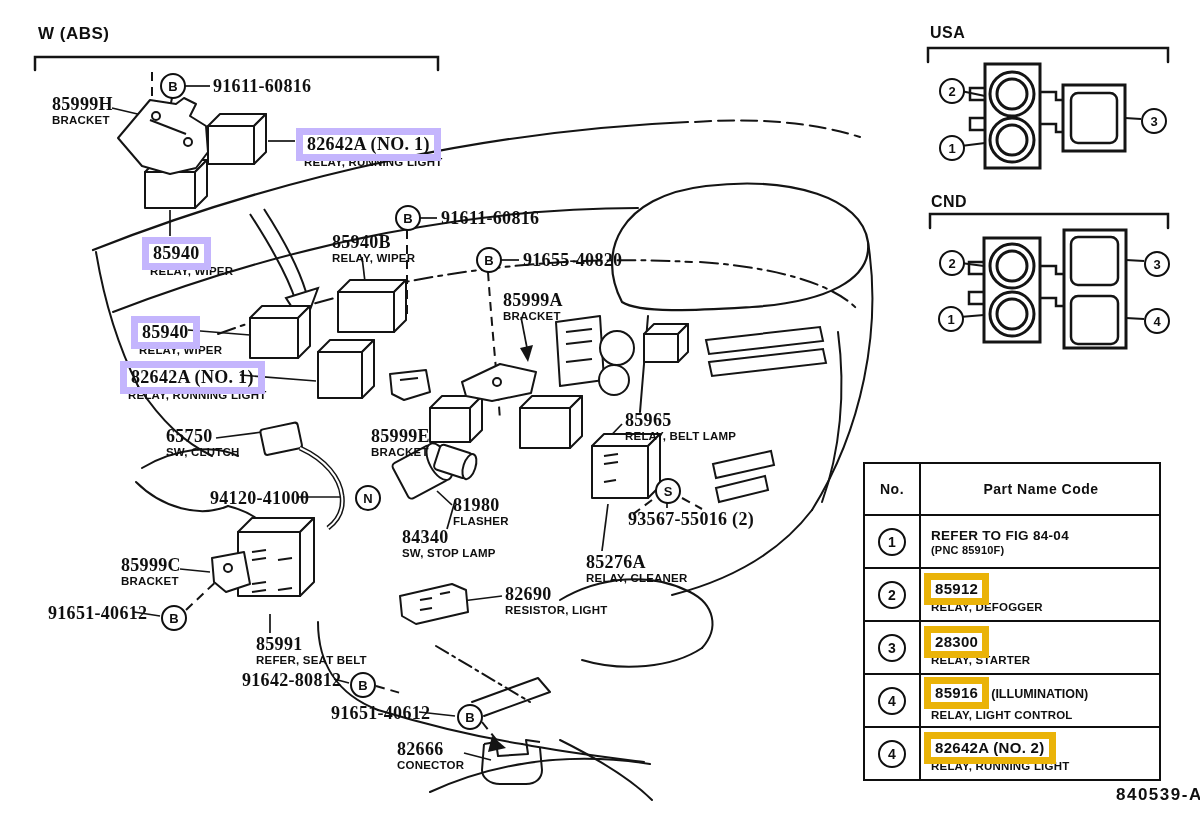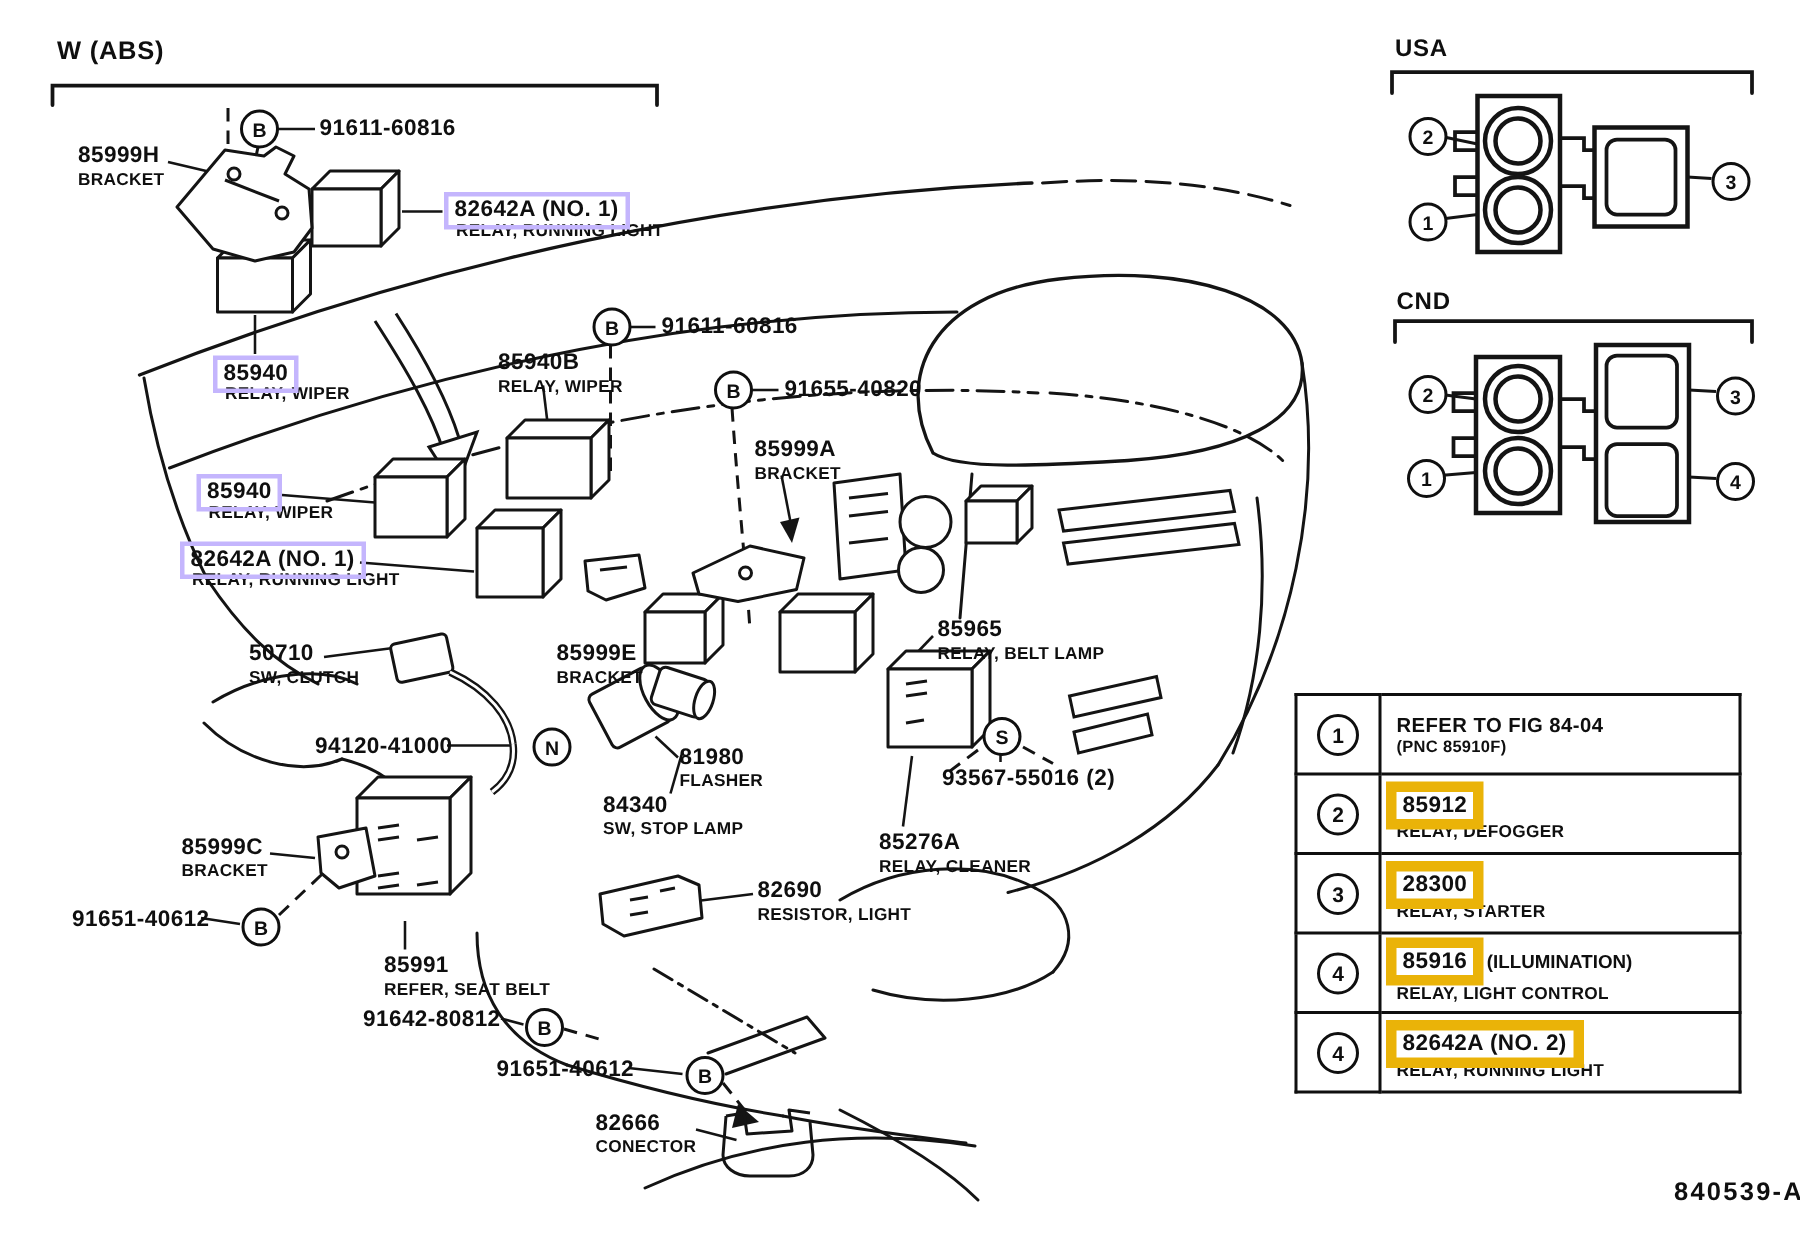--- a/index.html
+++ b/index.html
@@ -1,23 +1,23 @@
 <!DOCTYPE html>
 <html><head>
 <meta charset="utf-8">
 <style>
   html,body{margin:0;padding:0;background:#fff;}
   #page{position:relative;width:1200px;height:828px;background:#fff;overflow:hidden;
         font-family:"Liberation Sans",sans-serif;color:#0f0f0f;}
   svg{position:absolute;left:0;top:0;}
   .abs{position:absolute;white-space:nowrap;}
   .ttl{font-weight:bold;font-size:17px;letter-spacing:.5px;}
-  .code{font-weight:bold;font-size:15px;letter-spacing:.3px;line-height:18px;}
+  .code{font-weight:bold;font-size:18px;letter-spacing:.3px;line-height:18px;font-family:Liberation Serif, serif;}
   .sub{font-weight:bold;font-size:11.5px;letter-spacing:.2px;line-height:13px;margin-top:1px;}
-  .bx{display:inline-block;border:3px solid #c4b5fd;padding:0 4px 1px 4px;margin:-3px 0 0 -8px;
+  .bx{display:inline-block;border:7px solid #c4b5fd;padding:0 4px 1px 4px;margin:-3px 0 0 -8px;
       position:relative;z-index:3;background:transparent;}
   .bx+.sub{margin-top:-5px;position:relative;z-index:1;}
   .marker-circle{position:absolute;width:22px;height:22px;border:2px solid #0f0f0f;border-radius:50%;
       font-weight:bold;font-size:13px;display:flex;align-items:center;justify-content:center;
       background:#fff;z-index:2;}
   .pin-circle{position:absolute;width:22px;height:22px;border:2px solid #0f0f0f;border-radius:50%;
       font-weight:bold;font-size:13px;display:flex;align-items:center;justify-content:center;background:#fff;}
   .doc{font-weight:bold;font-size:17px;letter-spacing:1.5px;}
   
   #ptable{position:absolute;left:863px;top:462px;width:298px;border-collapse:collapse;background:#fff;}
@@ -278,21 +278,21 @@
 </div>
 <div class="abs" style="left:139px;top:319px">
   <span class="code bx">85940</span>
   <div class="sub">RELAY, WIPER</div>
 </div>
 <div class="abs" style="left:128px;top:364px">
   <span class="code bx">82642A (NO. 1)</span>
   <div class="sub">RELAY, RUNNING LIGHT</div>
 </div>
 <div class="abs" style="left:166px;top:427px">
-  <div class="code">50710</div>
+  <div class="code">65750</div>
   <div class="sub">SW, CLUTCH</div>
 </div>
 <div class="abs" style="left:371px;top:427px">
   <div class="code">85999E</div>
   <div class="sub">BRACKET</div>
 </div>
 <div class="abs" style="left:503px;top:291px">
   <div class="code">85999A</div>
   <div class="sub">BRACKET</div>
 </div>
@@ -356,20 +356,24 @@
 <div class="pin-circle" style="left:939px;top:78px">2</div>
 <div class="pin-circle" style="left:939px;top:135px">1</div>
 <div class="pin-circle" style="left:1141px;top:108px">3</div>
 <div class="pin-circle" style="left:939px;top:250px">2</div>
 <div class="pin-circle" style="left:938px;top:306px">1</div>
 <div class="pin-circle" style="left:1144px;top:251px">3</div>
 <div class="pin-circle" style="left:1144px;top:308px">4</div>
 
 <table id="ptable">
   <tbody>
+        <tr class="thead-row">
+    <th class="noc">No.</th>
+    <th class="desc" style="text-align:center">Part Name Code</th>
+  </tr>
   <tr class="trow">
     <td class="noc"><span class="circ-num">1</span></td>
     <td class="desc">
       <div class="tcode" style="font-size:13.5px">REFER TO FIG 84-04</div>
       <div class="tsub tline2" style="font-size:11px;margin-top:0">(PNC 85910F)</div>
     </td>
   </tr>
   <tr class="trow">
     <td class="noc"><span class="circ-num">2</span></td>
     <td class="desc">

